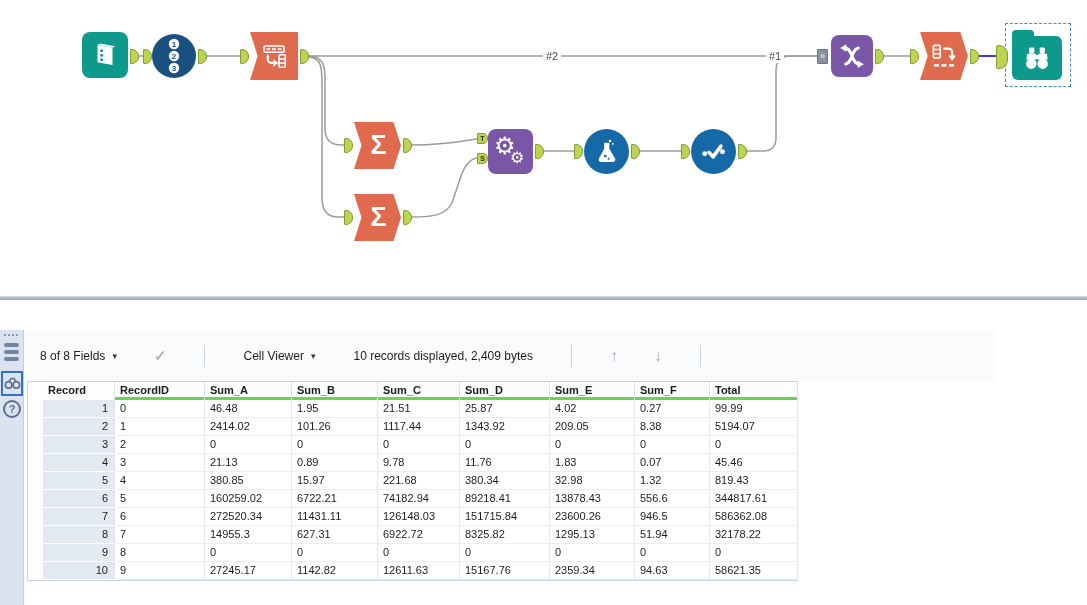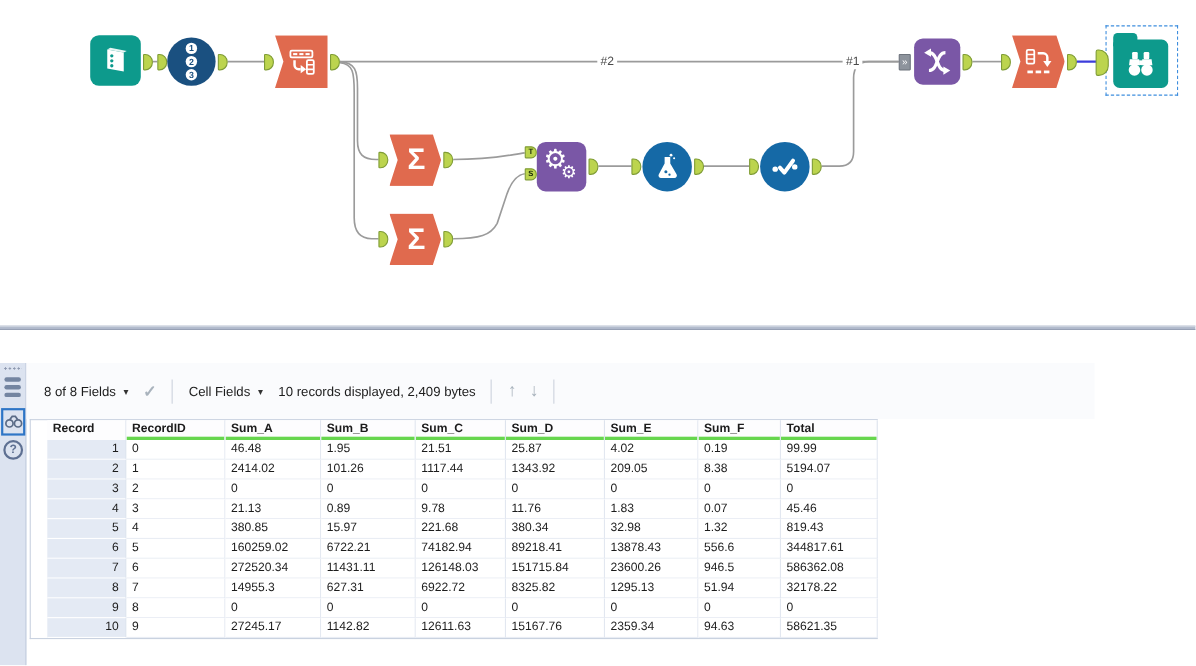--- a/index.html
+++ b/index.html
@@ -65,21 +65,21 @@
   .drag-dots { position:absolute; left:3px; top:3px; width:17px; height:4px;
                background-image: radial-gradient(circle, #8e99b0 1px, transparent 1.1px);
                background-size:4px 4px; }
   .rows-icon { position:absolute; left:4px; top:13px; }
   .rows-icon div { width:15px; height:4px; background:#7485a1; border-radius:2px; margin-bottom:3px; }
   .binocs-box { position:absolute; left:1px; top:41px; width:22px; height:25px;
                 border:2px solid #2e75c6; display:flex; align-items:center; justify-content:center; background:#dce3f0; }
   .help-icon { position:absolute; left:3px; top:70px; width:18px; height:18px; border:2px solid #5e7092;
                border-radius:50%; color:#5e7092; font-size:11px; font-weight:bold; text-align:center; line-height:14px; }
   #results-toolbar { position:absolute; left:24px; top:0; width:971px; height:51px; background:#fafbfd;
-                     display:flex; align-items:center; padding-left:16px; font-size:12px; color:#1c1c1c; }
+                     display:flex; align-items:center; padding-left:16px; font-size:12px; color:#1c1c1c;gap:24px; }
   .caret { font-size:9px; color:#333; margin-left:7px; }
   .tb-check { color:#a9b3bd; font-size:15px; font-weight:bold; margin-left:13px; }
   .vsep { width:1px; height:22px; background:#ccd3dd; margin:0 14px; }
   .tb-arrow { color:#a9b3bd; font-size:16px; font-weight:bold; }
   .tb-arrow + .tb-arrow { margin-left:12px; }
   .tb-btn { display:flex; align-items:center; cursor:default; }
   #records-info { margin-left:14px; }
   
   #grid { position:absolute; left:27px; top:51px; border-left:1px solid #c9d2e0; border-top:1px solid #c9d2e0;
           border-bottom:1px solid #c9d2e0;padding-left:15px; }
@@ -267,21 +267,21 @@
     </div>
 
     <div id="results-toolbar">
       <div class="tb-btn">
         <span>8 of 8 Fields</span>
         <span class="caret">▾</span>
       </div>
       <span class="tb-check">✓</span>
       <span class="vsep"></span>
       <div class="tb-btn">
-        <span>Cell Fields</span>
+        <span>Cell Viewer</span>
         <span class="caret">▾</span>
       </div>
       <span id="records-info">10 records displayed, 2,409 bytes</span>
       <span class="vsep"></span>
       <span class="tb-arrow">↑</span>
       <span class="tb-arrow">↓</span>
       <span class="vsep"></span>
     </div>
 
     <div id="grid">
@@ -298,21 +298,21 @@
         </div>
       <div id="grid-rows">
           <div class="grow">
             <div class="rec" style="width: 72px;">1</div>
             <div class="cell" style="width: 90px;">0</div>
             <div class="cell" style="width: 87px;">46.48</div>
             <div class="cell" style="width: 86px;">1.95</div>
             <div class="cell" style="width: 82px;">21.51</div>
             <div class="cell" style="width: 90px;">25.87</div>
             <div class="cell" style="width: 85px;">4.02</div>
-            <div class="cell" style="width: 75px;">0.19</div>
+            <div class="cell" style="width: 75px;">0.27</div>
             <div class="cell" style="width: 88px;">99.99</div>
           </div>
           <div class="grow">
             <div class="rec" style="width: 72px;">2</div>
             <div class="cell" style="width: 90px;">1</div>
             <div class="cell" style="width: 87px;">2414.02</div>
             <div class="cell" style="width: 86px;">101.26</div>
             <div class="cell" style="width: 82px;">1117.44</div>
             <div class="cell" style="width: 90px;">1343.92</div>
             <div class="cell" style="width: 85px;">209.05</div>

